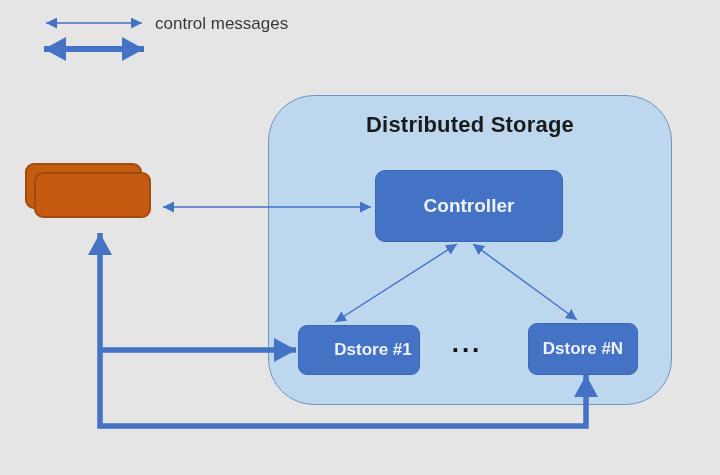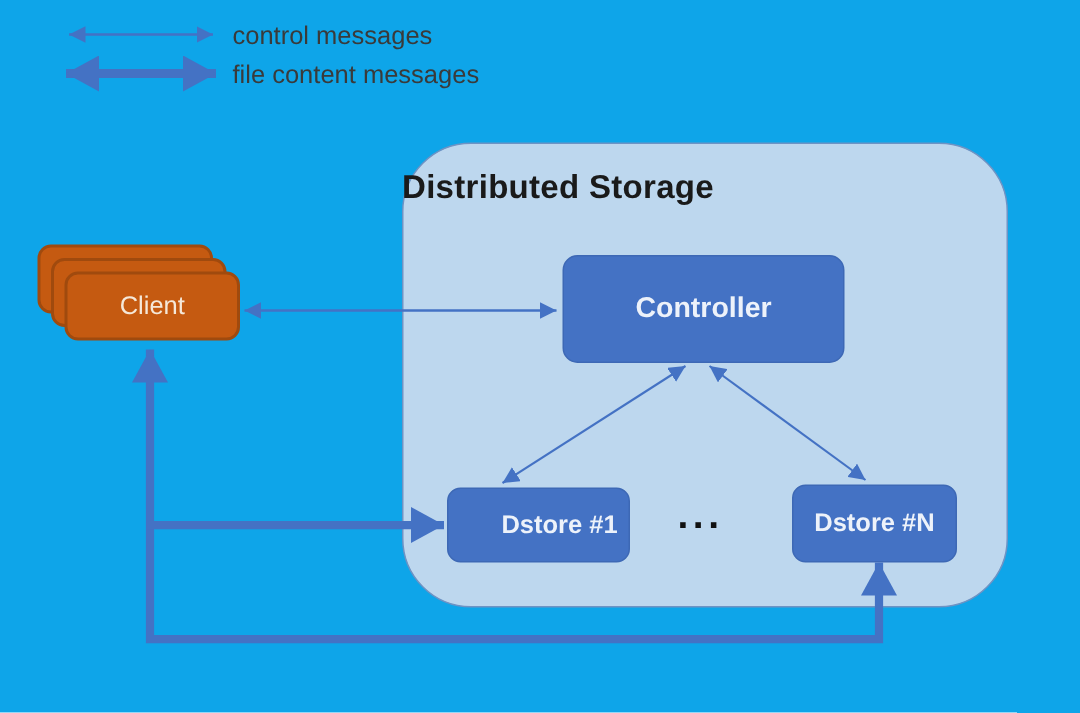--- a/index.html
+++ b/index.html
@@ -1,20 +1,20 @@
 <!DOCTYPE html>
 <html><head>
 <meta charset="utf-8">
 <style>
   html, body { margin: 0; padding: 0; background: #ffffff; }
   .canvas {
     position: relative;
     width: 720px;
     height: 475px;
-    background: #0ea5e9;
+    background: #e5e5e5;
     overflow: hidden;
     font-family: "Liberation Sans", "DejaVu Sans", sans-serif;
   }
 
   
   .legend-label {
     position: absolute;
     left: 155px;
     height: 20px;
     line-height: 20px;
@@ -32,20 +32,21 @@
     width: 404px; height: 310px;
     background: #BDD7EE;
     border: 1.5px solid #6E93C4;
     border-radius: 46px;
     box-sizing: border-box;
   }
   .storage-title {
     position: absolute;
     left: 268px; top: 112px;
     width: 404px;
+    text-align: center;
     font-size: 22px;
     font-weight: 700;
     color: #1a1a1a;
     letter-spacing: 0.2px;
   }
 
   
   .blue-node {
     position: absolute;
     background: #4472C4;
@@ -104,30 +105,26 @@
     pointer-events: none;
     z-index: 10;
   }
 </style>
 </head>
 <body>
 
 <div class="canvas">
 
   <div class="legend-label row1">control messages</div>
-  <div class="legend-label row2">file content messages</div>
 
   <div class="storage-container"></div>
   <div class="storage-title">Distributed Storage</div>
 
   <div class="client-card client-back"></div>
   <div class="client-card client-mid"></div>
-  <div class="client-card client-front">
-    <span>Client</span>
-  </div>
 
   <div class="blue-node controller">
     <span>Controller</span>
   </div>
   <div class="blue-node dstore1">
     <span>Dstore #1</span>
   </div>
   <div class="blue-node dstoreN">
     <span>Dstore #N</span>
   </div>

